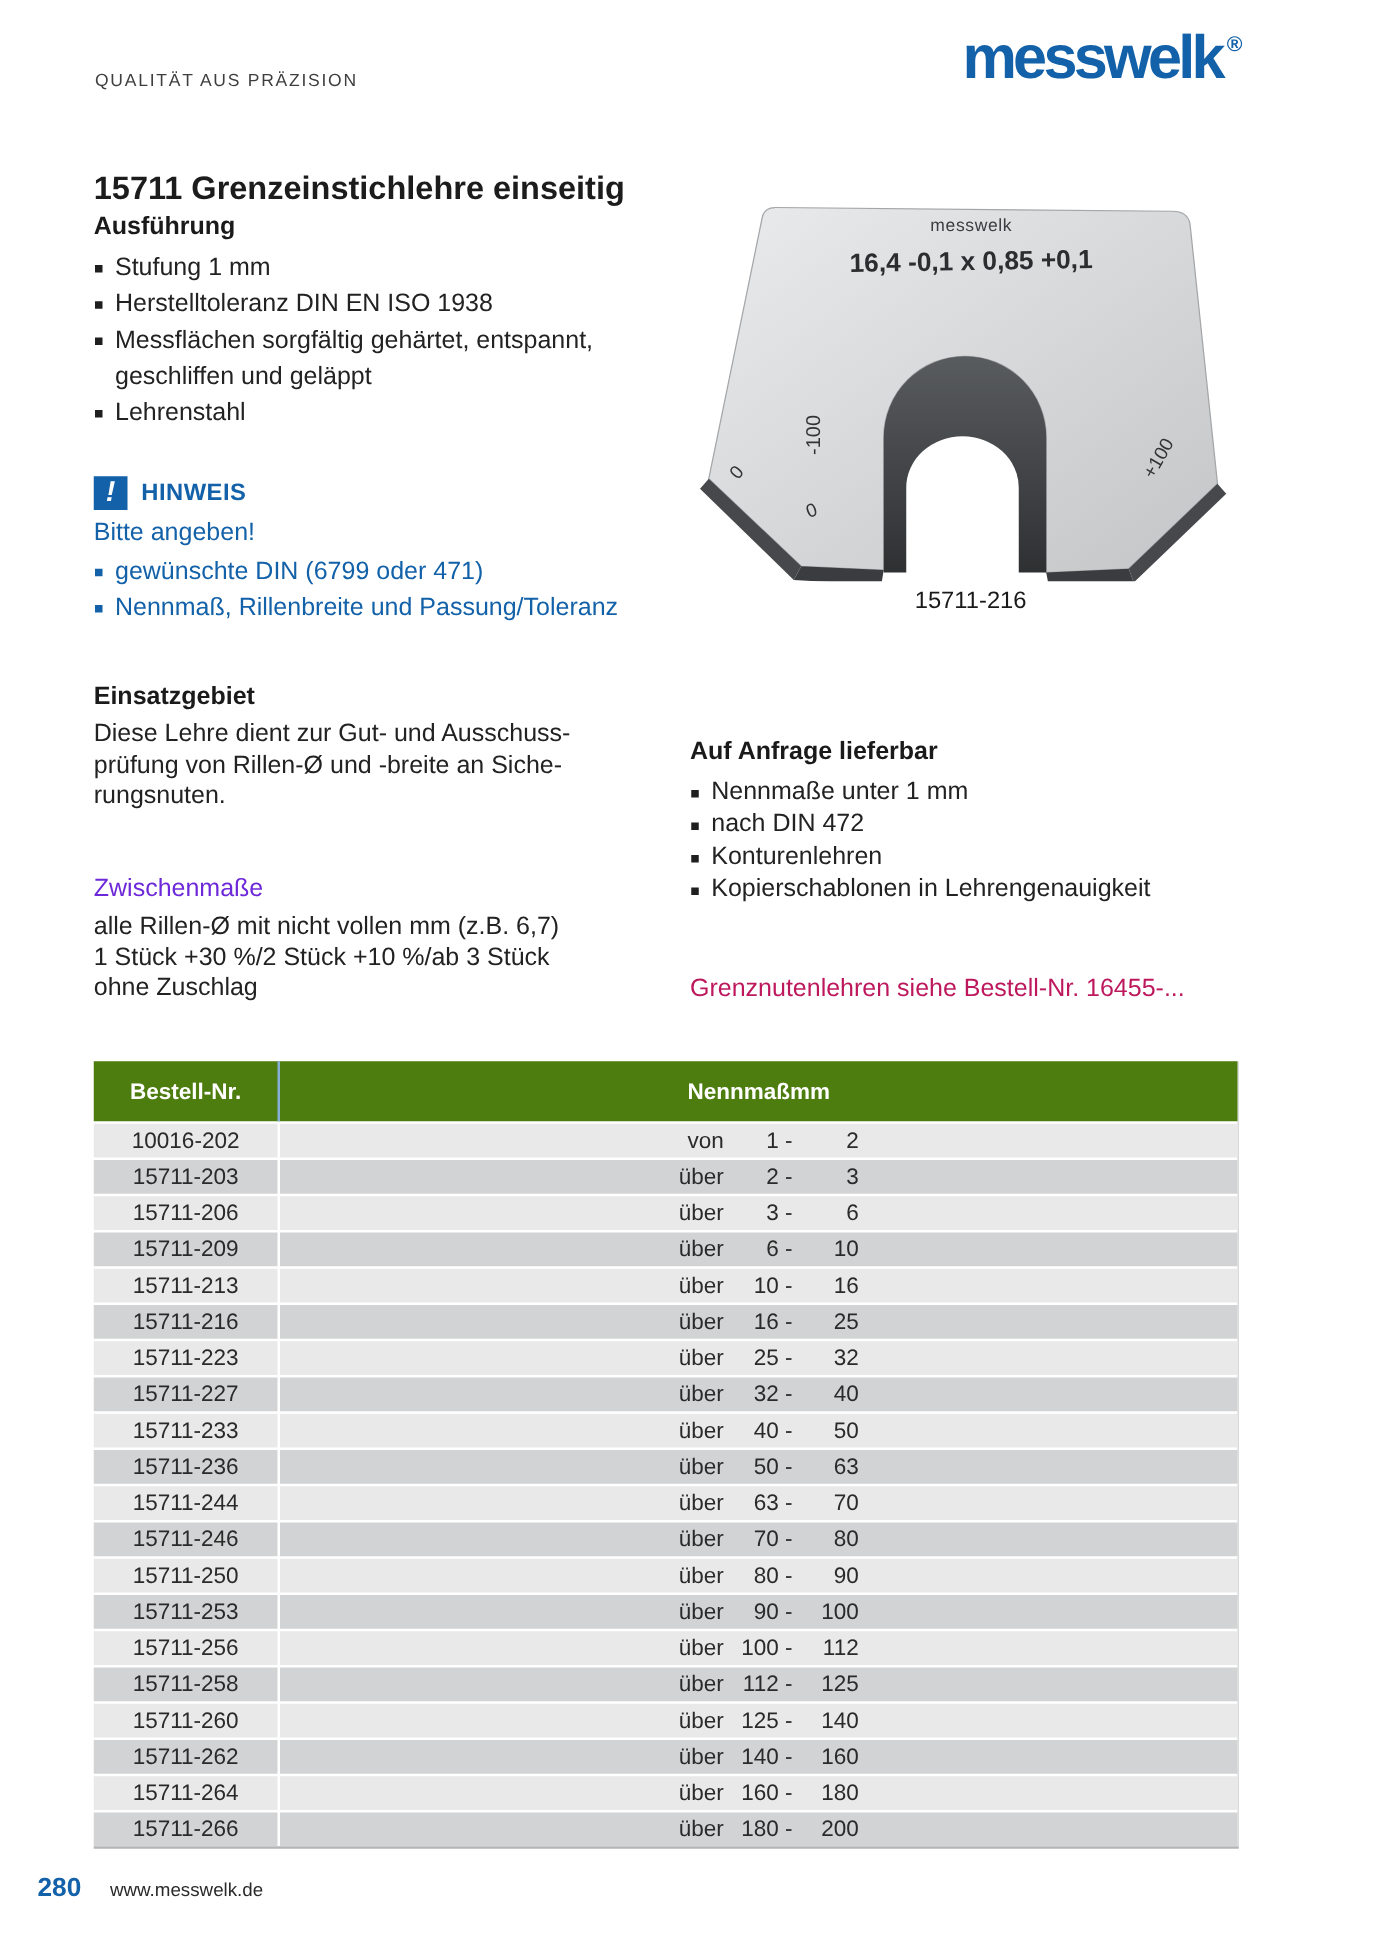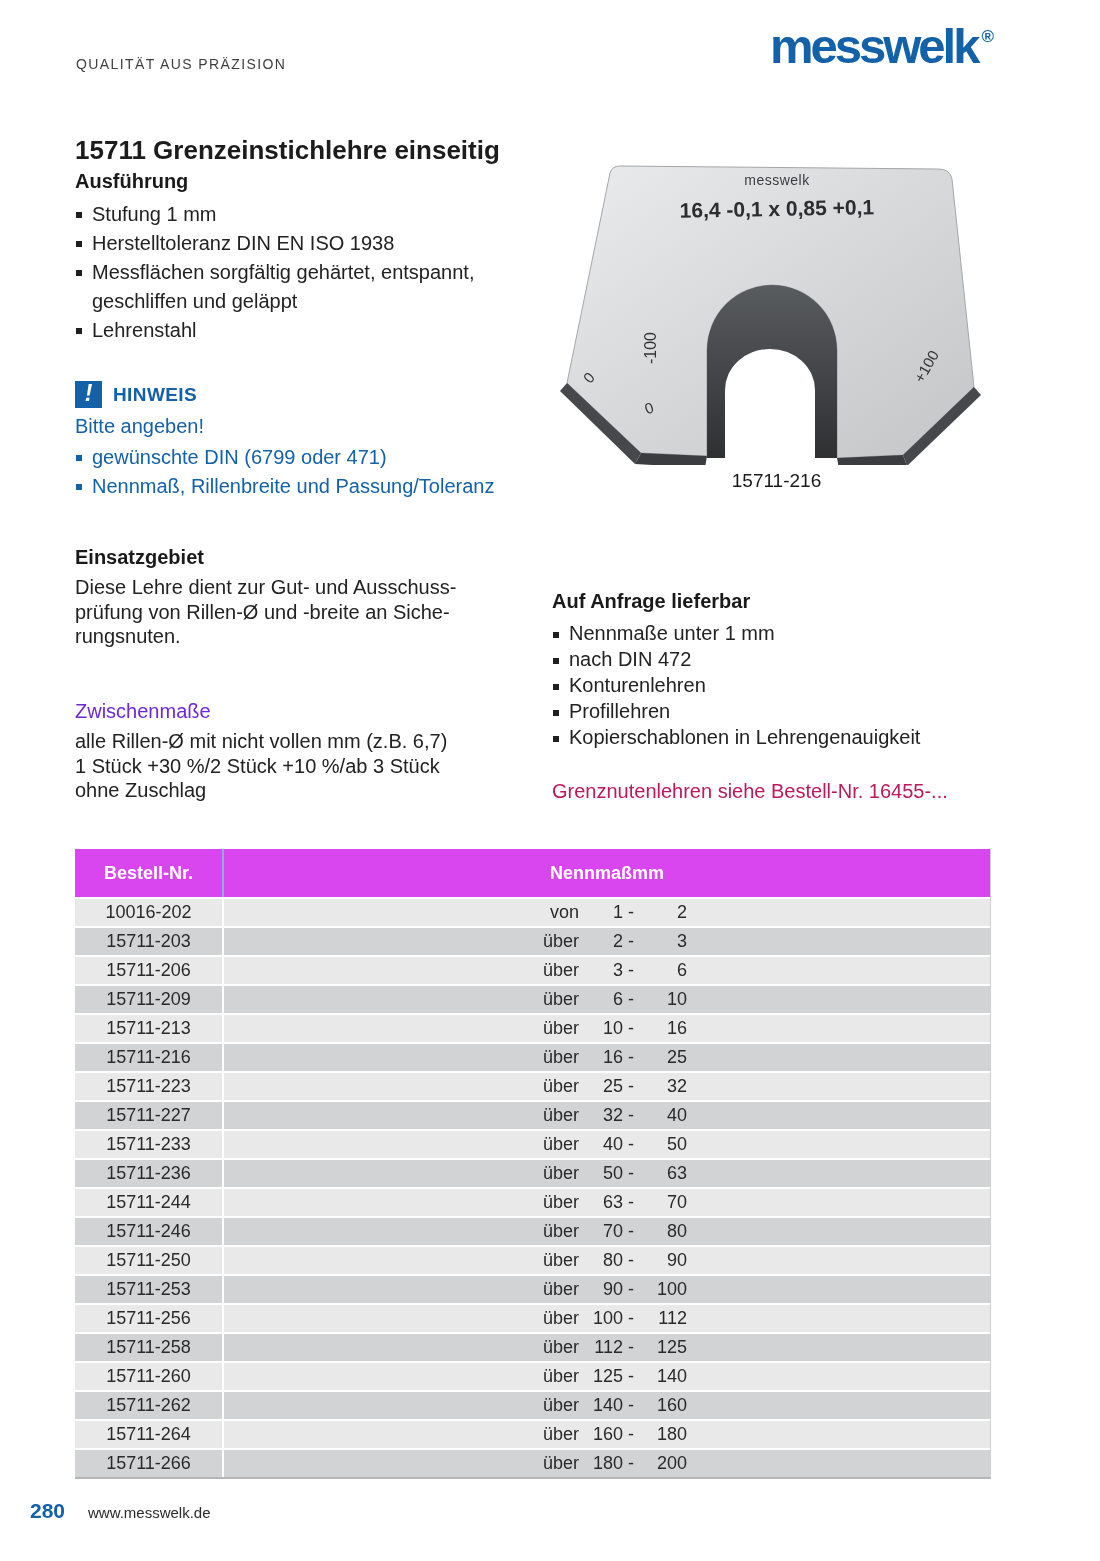--- a/index.html
+++ b/index.html
@@ -43,21 +43,21 @@
   .product{position:absolute;left:553px;top:153px;width:447px;}
   .product svg{display:block;}
   .product-caption{text-align:center;font-size:19px;color:#1a1a1a;margin-top:5px;}
 
   .blk-anfrage{position:absolute;left:552px;top:590px;width:520px;}
   .note{position:absolute;left:552px;top:780px;font-size:20px;color:#be185d;}
 
   
   .tbl{position:absolute;left:75px;top:849px;width:915px;border-right:1px solid #cfcfcf;
        border-bottom:2px solid #b5b5b5;}
-  .thead{display:flex;background:#d946ef;height:48px;color:#fff;font-weight:bold;}
+  .thead{display:flex;background:#4d7c0f;height:48px;color:#fff;font-weight:bold;}
   .thead .c1{width:147px;display:flex;align-items:center;justify-content:center;
              border-right:2px solid #86aed6;font-size:18px;}
   .thead .c2{flex:1;display:flex;align-items:center;justify-content:center;
              font-size:18px;line-height:21px;}
   .trow{display:flex;height:27px;margin-top:2px;}
   .trow .c1{width:147px;margin-right:2px;display:flex;align-items:center;justify-content:center;
             font-size:18px;color:#2a2a2a;}
   .trow .c2{flex:1;display:flex;align-items:center;justify-content:center;font-size:18px;color:#2a2a2a;}
   .trow.light .c1,.trow.light .c2{background:#e9e9ea;}
   .trow.dark  .c1,.trow.dark  .c2{background:#d2d3d4;}
@@ -151,21 +151,20 @@
     </svg>
     <div class="product-caption">15711-216</div>
   </div>
 
   <div class="blk-anfrage">
     <h2 class="sec-h">Auf Anfrage lieferbar</h2>
     <ul class="bl tight">
       <li>Nennmaße unter 1 mm</li>
       <li>nach DIN 472</li>
       <li>Konturenlehren</li>
-      <li>Profillehren</li>
       <li>Kopierschablonen in Lehrengenauigkeit</li>
     </ul>
   </div>
 
   <div class="note">Grenznutenlehren siehe Bestell-Nr. 16455-...</div>
 
   <div class="tbl">
     <div class="thead">
       <div class="c1">Bestell-Nr.</div>
       <div class="c2">

